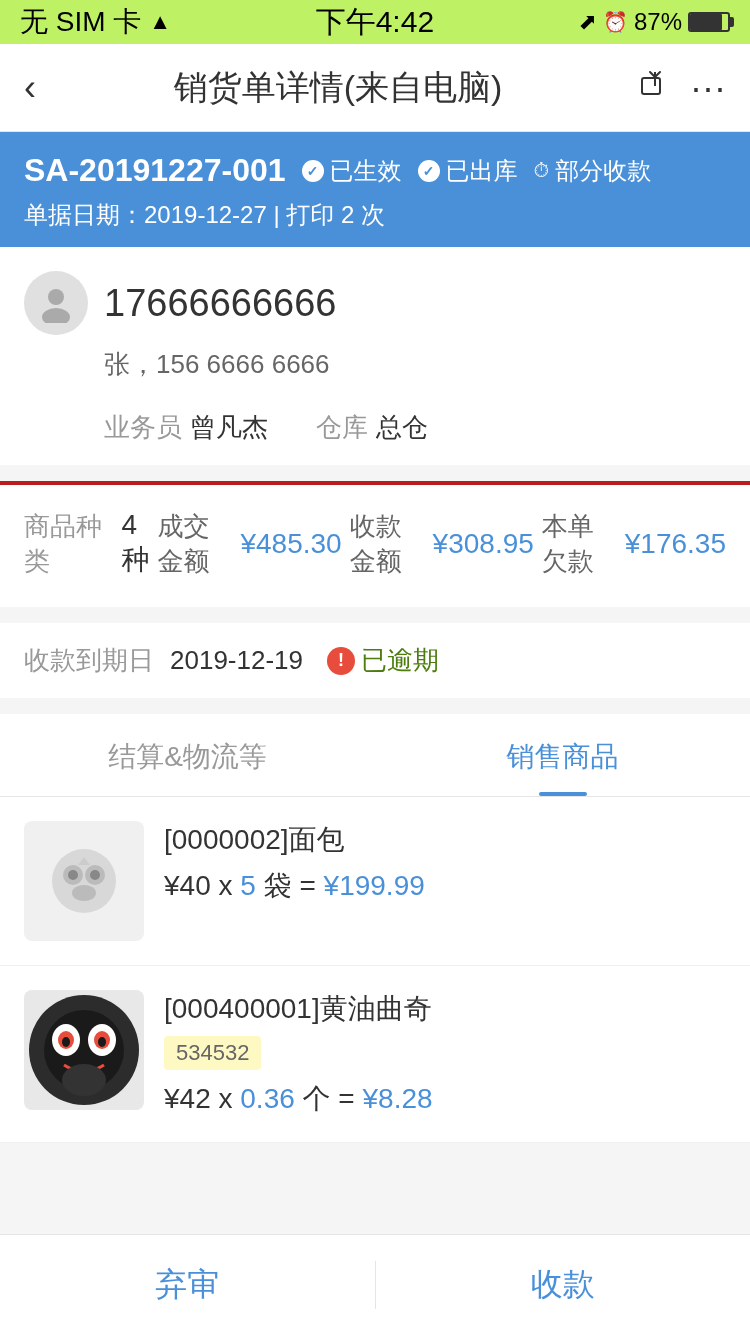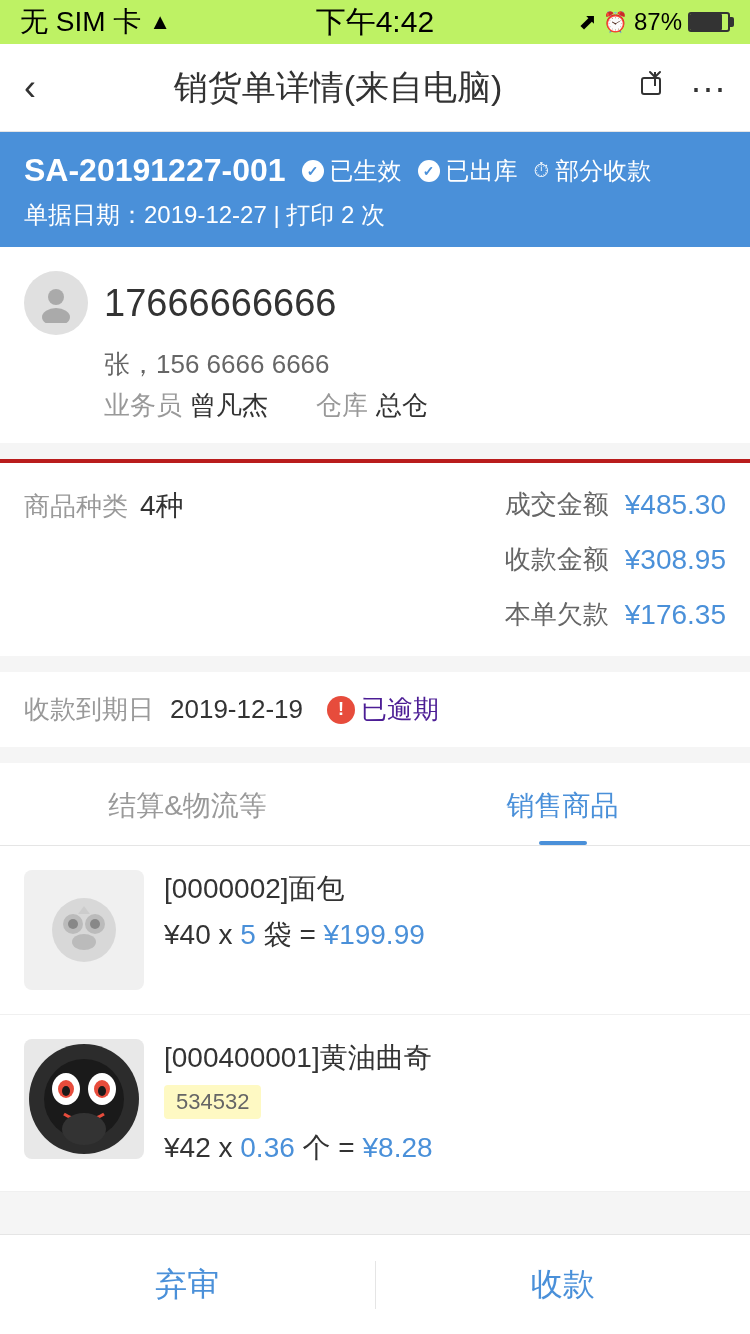--- a/index.html
+++ b/index.html
@@ -163,21 +163,21 @@
     }
     .customer-name {
       font-size: 38px;
       font-weight: 500;
       color: #333;
     }
     .customer-sub {
       font-size: 26px;
       color: #666;
       margin-left: 80px;
-      margin-bottom: 6px;
+      margin-bottom: 28px;
     }
     .customer-meta {
       display: flex;
       align-items: center;
       margin-left: 80px;
       gap: 48px;
     }
     .meta-item {
       font-size: 26px;
       color: #666;
@@ -208,23 +208,23 @@
       color: #666;
       display: flex;
       align-items: center;
       gap: 12px;
       margin-bottom: 4px;
     }
     .stats-label { color: #999; }
     .stats-value { color: #333; font-size: 28px; }
     .stats-right {
       display: flex;
-      flex-direction: column;
+      flex-direction: row;
       align-items: flex-end;
-      gap: 20px;
+      gap: 8px;
     }
     .amount-row {
       display: flex;
       align-items: center;
       gap: 16px;
       font-size: 26px;
     }
     .amount-label { color: #666; }
     .amount-value { color: #4A90D9; font-size: 28px; }
 
@@ -252,21 +252,21 @@
       background: #e74c3c;
       display: flex;
       align-items: center;
       justify-content: center;
       color: #fff;
       font-size: 18px;
       font-weight: bold;
     }
     .overdue-text {
       font-size: 26px;
-      color: #4c1d95;
+      color: #4d7c0f;
     }
 
     
     .tabs-section {
       background: #fff;
       margin-top: 16px;
       display: flex;
       border-bottom: 1px solid #e5e5e5;
     }
     .tab-item {

